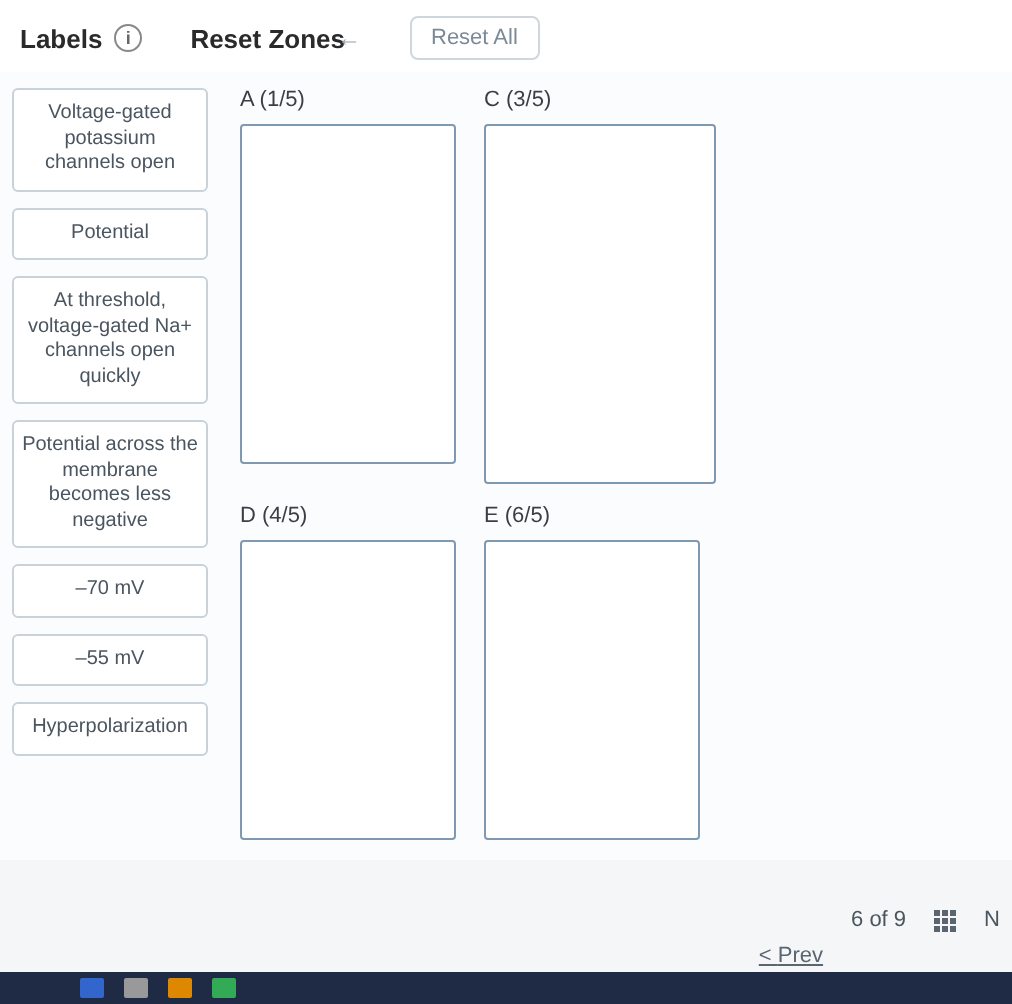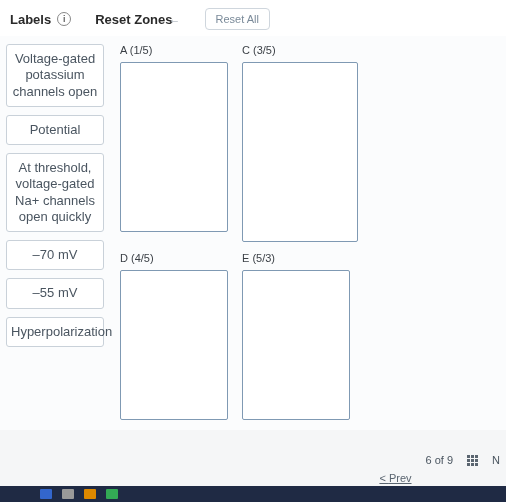--- a/index.html
+++ b/index.html
@@ -64,21 +64,21 @@
     flex-direction: column;
     gap: 8px;
     padding: 4px 6px 0 6px;
   }
   .label-chip {
     border: 1px solid #c9d1d9;
     background: #fff;
     border-radius: 3px;
     padding: 6px 4px;
     text-align: center;
-    font-size: 13px;
+    font-size: 10px;
     color: #4a5560;
     line-height: 1.25;
     cursor: grab;
   }
   .zones-col {
     flex: 1;
     padding: 4px 8px 0 10px;
   }
   .zone-row {
     display: flex;
@@ -148,20 +148,21 @@
     <span class="arrow-back">←</span>
   </div>
   <button class="subtle-btn">Reset All</button>
 </div>
 
 <div class="main">
   <div class="labels-col">
     <div class="label-chip">Voltage-gated potassium channels open</div>
     <div class="label-chip">Potential</div>
     <div class="label-chip">At threshold, voltage-gated Na+ channels open quickly</div>
+    <div class="label-chip">Potential across the membrane becomes less negative</div>
     <div class="label-chip">–70 mV</div>
     <div class="label-chip">–55 mV</div>
     <div class="label-chip">Hyperpolarization</div>
   </div>
 
   <div class="zones-col">
     <div class="zone-row row1">
       <div class="zone">
         <div class="zone-label">A (1/5)</div>
         <div class="zone-box"></div>
@@ -170,21 +171,21 @@
         <div class="zone-label">C (3/5)</div>
         <div class="zone-box"></div>
       </div>
     </div>
     <div class="zone-row row2">
       <div class="zone">
         <div class="zone-label">D (4/5)</div>
         <div class="zone-box"></div>
       </div>
       <div class="zone">
-        <div class="zone-label">E (5/3)</div>
+        <div class="zone-label">E (6/5)</div>
         <div class="zone-box"></div>
       </div>
     </div>
   </div>
 </div>
 
 <div class="footer">
   <a>&lt; <span>Prev</span></a>
   <span>6 of 9</span>
   <span class="grid-icon">

